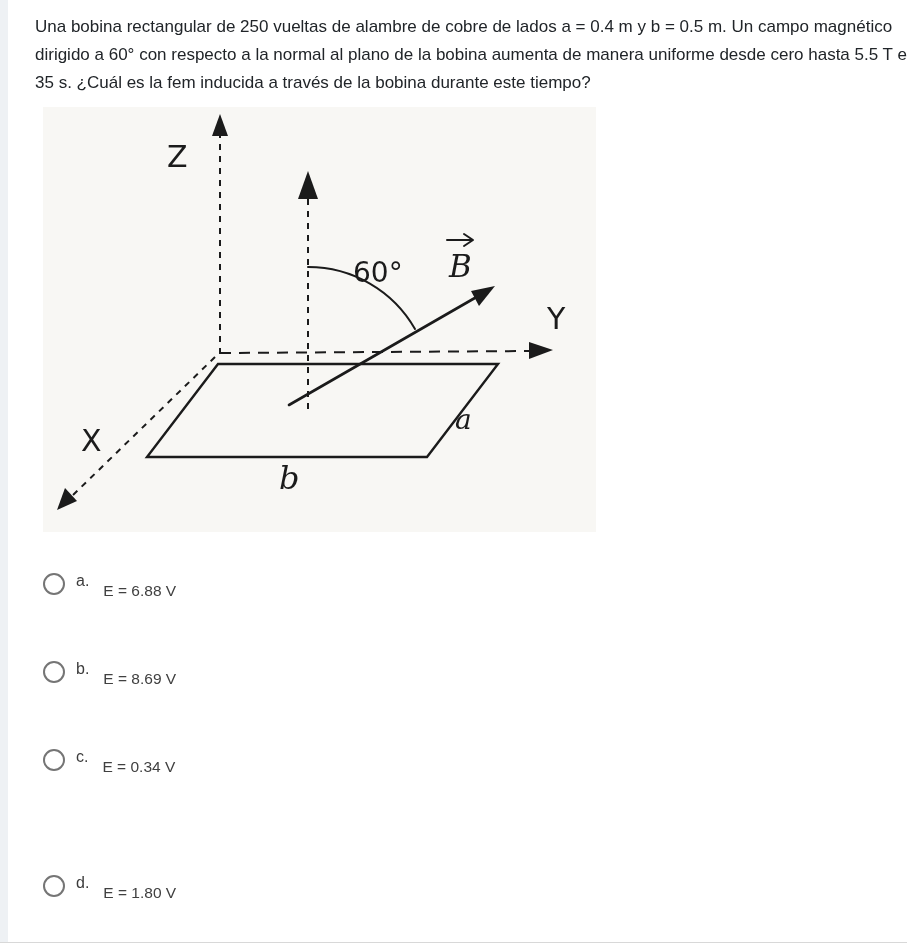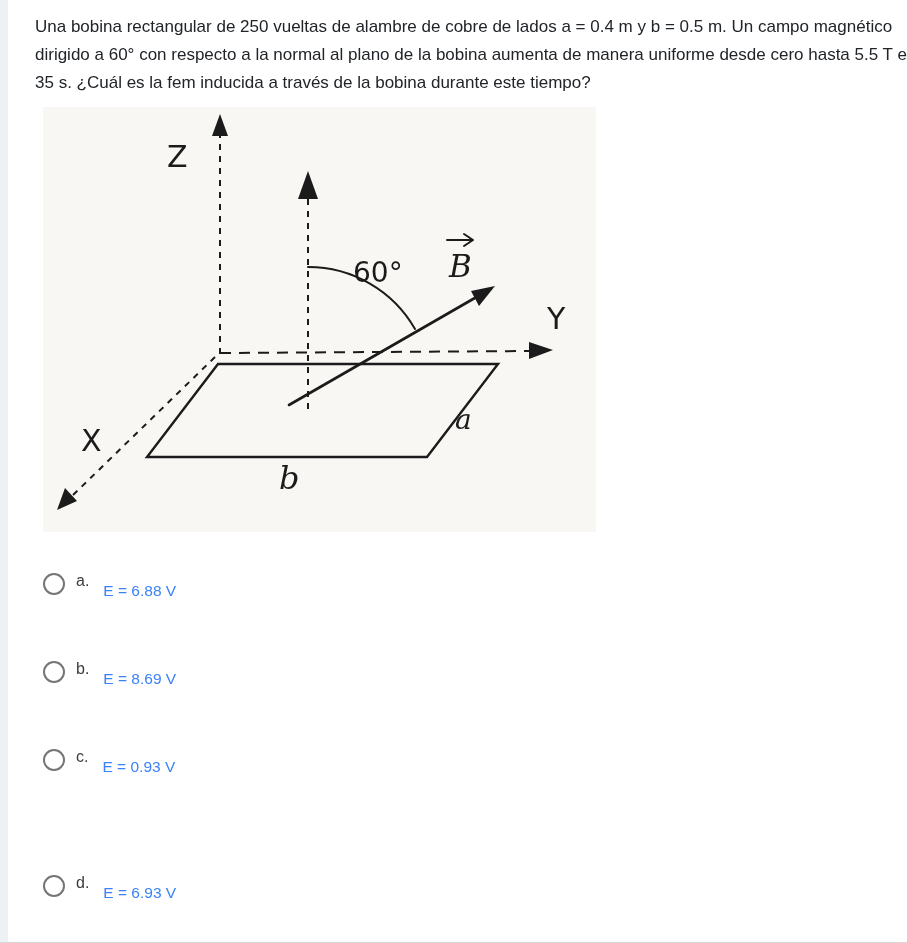--- a/index.html
+++ b/index.html
@@ -69,21 +69,21 @@
   }
   .letter {
     margin-left: 11px;
     font-size: 16px;
     color: #3c3c3c;
   }
   .value {
     margin-left: 14px;
     margin-top: 10px;
     font-size: 15.5px;
-    color: #3b82f6;
+    color: #404040;
   }
   .opt-a { top: 572px; }
   .opt-b { top: 660px; }
   .opt-c { top: 748px; }
   .opt-d { top: 874px; }
 </style>
 </head>
 <body>
 
 <div class="left-strip"></div>
@@ -132,20 +132,20 @@
 
 <div class="option opt-b">
   <span class="radio"></span>
   <span class="letter">b.</span>
   <span class="value">E = 8.69 V</span>
 </div>
 
 <div class="option opt-c">
   <span class="radio"></span>
   <span class="letter">c.</span>
-  <span class="value">E = 0.93 V</span>
+  <span class="value">E = 0.34 V</span>
 </div>
 
 <div class="option opt-d">
   <span class="radio"></span>
   <span class="letter">d.</span>
-  <span class="value">E = 6.93 V</span>
+  <span class="value">E = 1.80 V</span>
 </div>
 
 </body></html>

